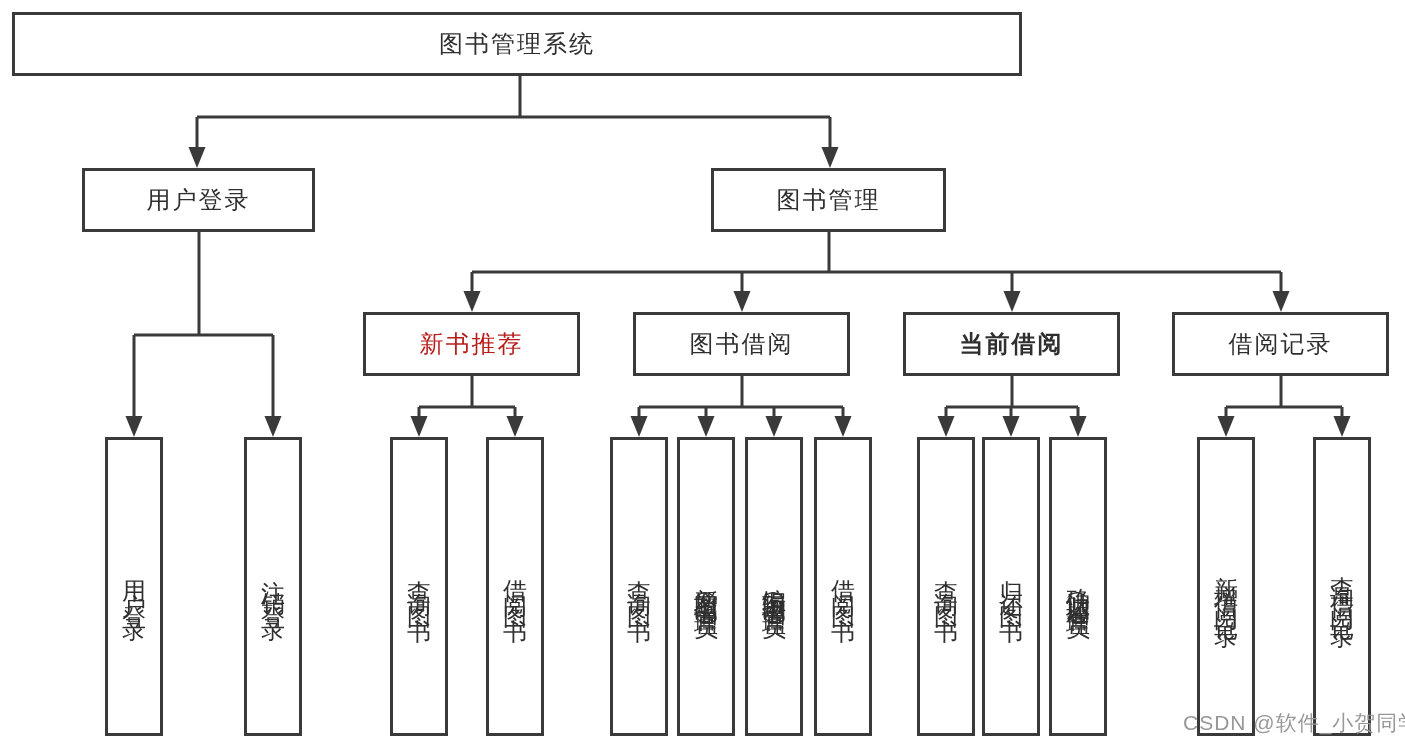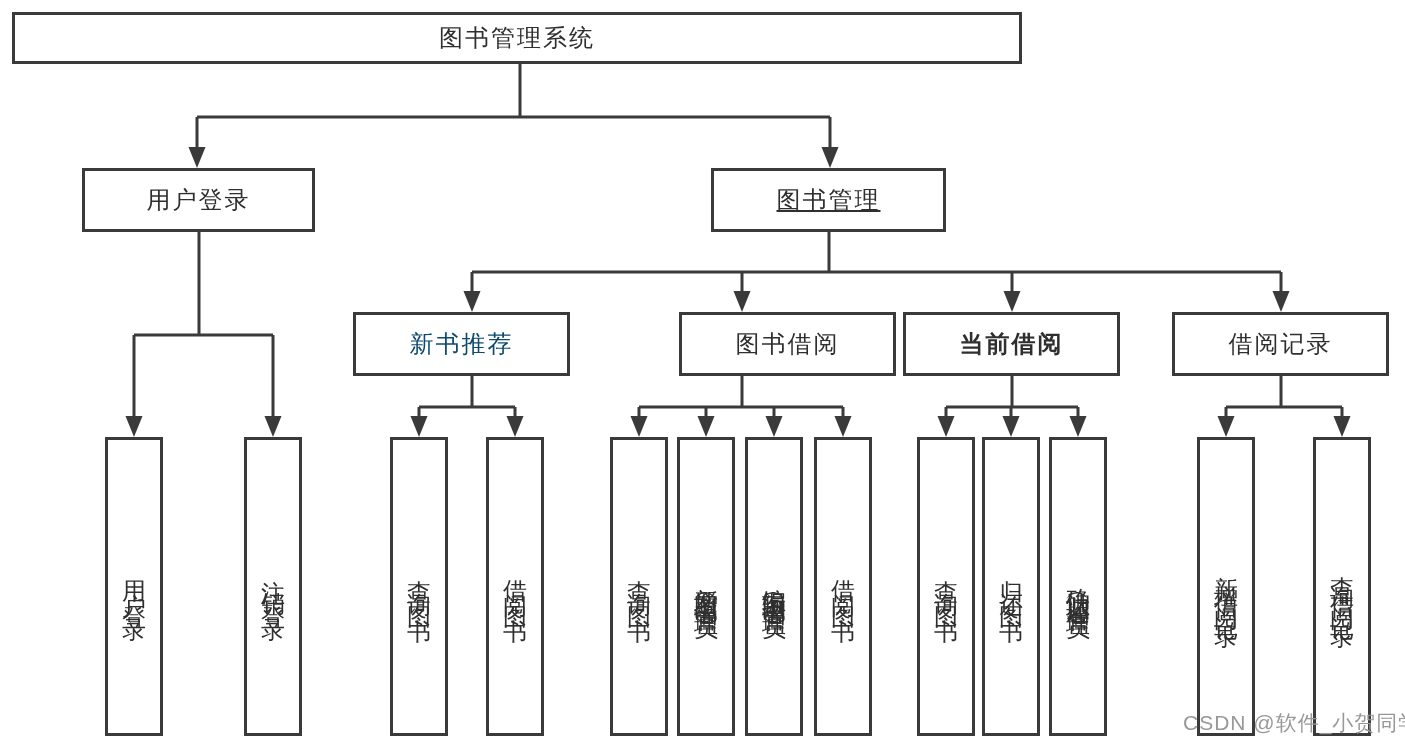--- a/index.html
+++ b/index.html
@@ -7,21 +7,21 @@
     position:relative;width:1405px;height:747px;background:#ffffff;
     font-family:"Liberation Sans","DejaVu Sans",sans-serif;overflow:hidden;
   }
   svg.connectors{position:absolute;left:0;top:0;width:1405px;height:747px;z-index:1;}
   .node{
     position:absolute;box-sizing:border-box;background:#ffffff;
     border:3px solid #3a3a3a;display:flex;align-items:center;justify-content:center;
     color:#2f2f2f;z-index:2;
   }
   .h span{font-size:24px;letter-spacing:2px;white-space:nowrap;}
-  .root{left:12px;top:12px;width:1010px;height:52px;}
+  .root{left:12px;top:12px;width:1010px;height:64px;}
   .l2{height:64px;top:168px;}
   .l2.a{left:82px;width:233px;}
   .l2.b{left:711px;width:235px;}
   .l3{top:312px;width:217px;height:64px;}
   .leaf{top:437px;width:58px;height:299px;}
   .leaf span{writing-mode:vertical-rl;font-size:24px;line-height:1;}
   .leaf.s span{letter-spacing:13px;}
   .leaf.m span{letter-spacing:10px;}
   .leaf.l span{letter-spacing:4px;}
   .watermark{
@@ -57,28 +57,28 @@
       <path d="M1333.5 416L1350.5 416L1342 437Z" fill="#3a3a3a"></path>
     </svg>
 
   <div class="node root h" style="border-color: rgb(58, 58, 58); color: rgb(47, 47, 47);">
     <span>图书管理系统</span>
   </div>
 
   <div class="node l2 a h" style="border-color: rgb(58, 58, 58); color: rgb(47, 47, 47);">
     <span>用户登录</span>
   </div>
-  <div class="node l2 b h" style="border-color: rgb(58, 58, 58); color: rgb(47, 47, 47); text-decoration: underline;">
+  <div class="node l2 b h" style="border-color: rgb(58, 58, 58); color: rgb(47, 47, 47);">
     <span>图书管理</span>
   </div>
 
-  <div class="node l3 h" style="left: 353px; border-color: rgb(58, 58, 58); color: #0c4a6e;">
+  <div class="node l3 h" style="left: 363px; border-color: rgb(58, 58, 58); color: #b91c1c;">
     <span>新书推荐</span>
   </div>
-  <div class="node l3 h" style="left: 633px; border-color: rgb(58, 58, 58); color: rgb(47, 47, 47); margin-left: 46px;">
+  <div class="node l3 h" style="left: 633px; border-color: rgb(58, 58, 58); color: rgb(47, 47, 47);">
     <span>图书借阅</span>
   </div>
   <div class="node l3 h" style="left: 903px; border-color: rgb(58, 58, 58); color: rgb(47, 47, 47); font-weight: bold;">
     <span>当前借阅</span>
   </div>
   <div class="node l3 h" style="left: 1172px; border-color: rgb(58, 58, 58); color: rgb(47, 47, 47);">
     <span>借阅记录</span>
   </div>
 
   <div class="node leaf s" style="left: 105px; border-color: rgb(58, 58, 58); color: rgb(47, 47, 47);">

